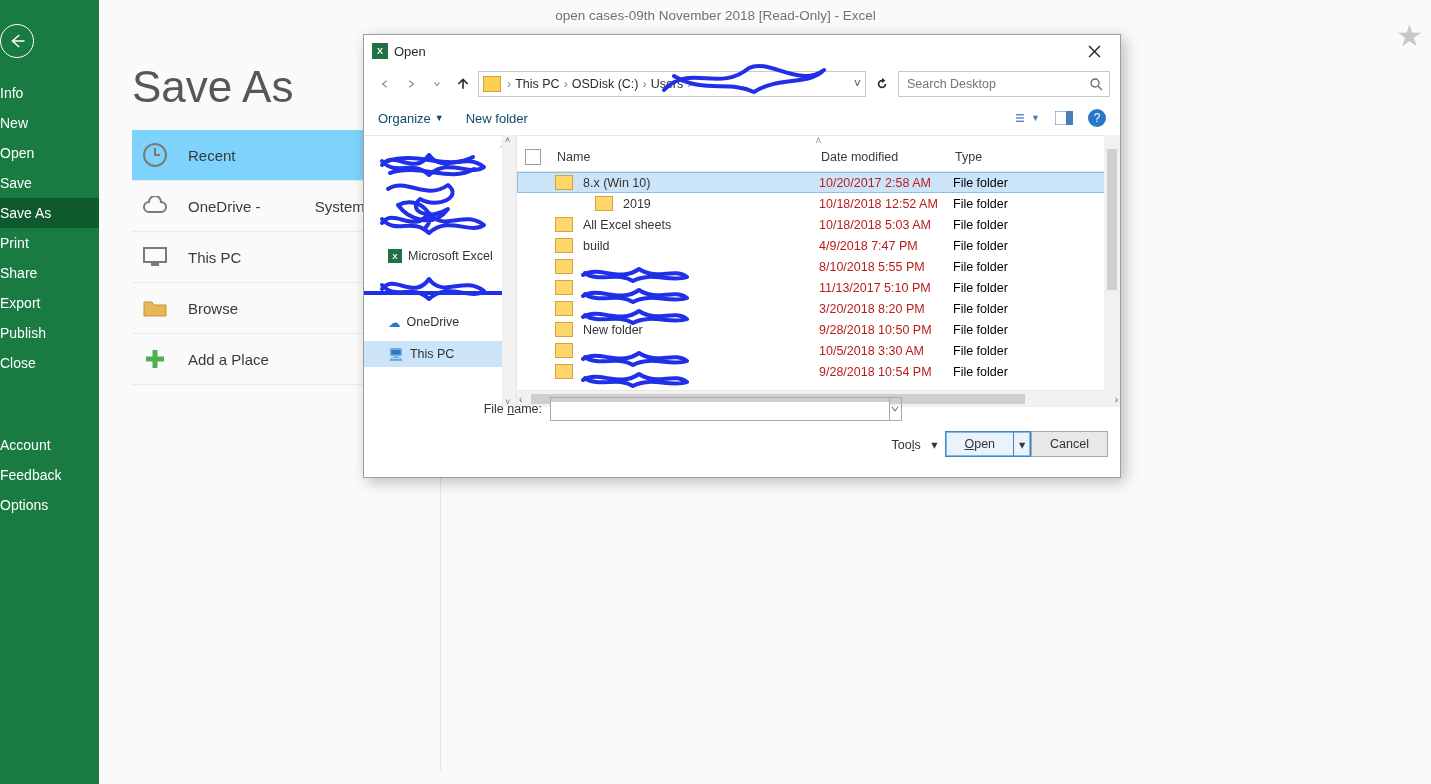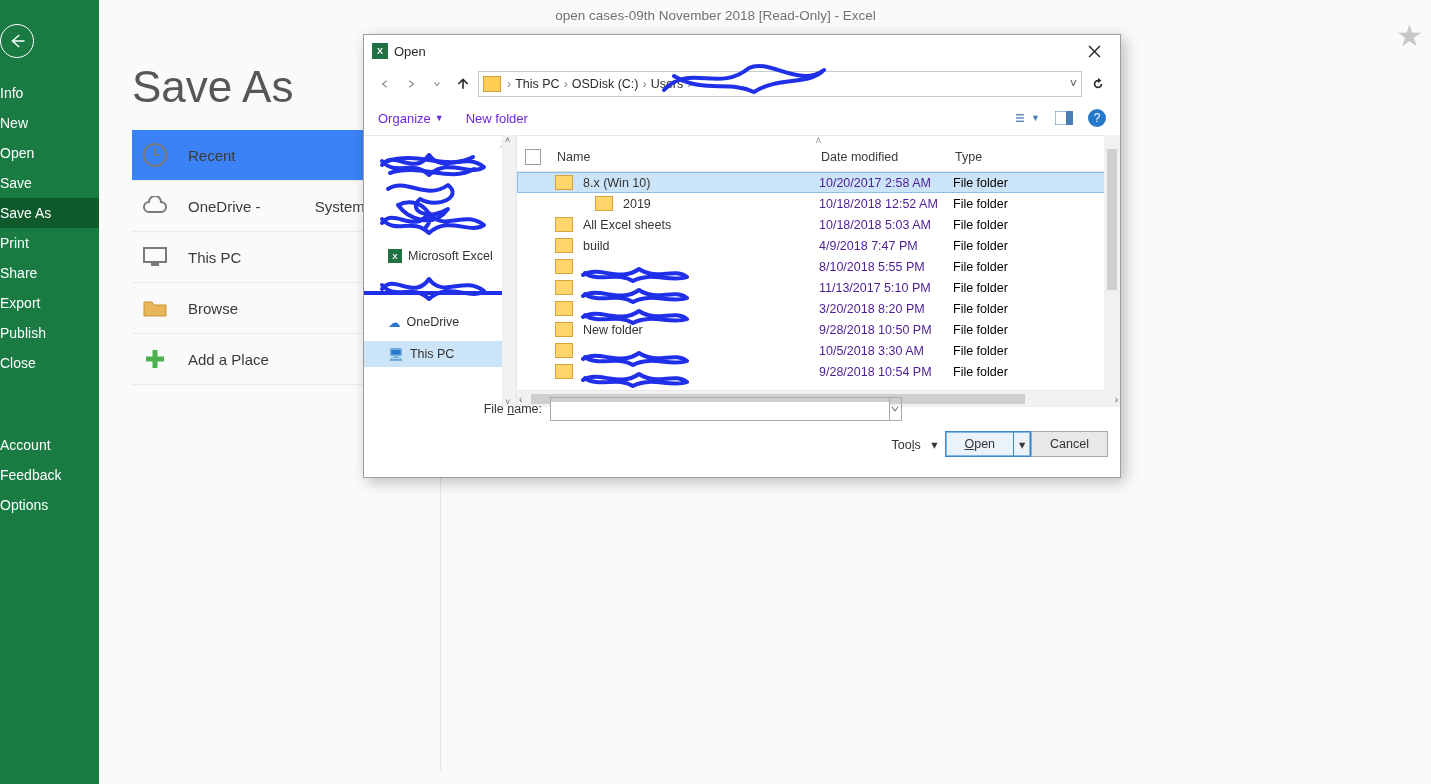--- a/index.html
+++ b/index.html
@@ -11,21 +11,21 @@
   .bs-item{padding:7px 0 7px 0;font-size:14px;cursor:pointer;}
   .bs-item.active{background:#0e5a2c;}
   
   .win-title{position:absolute;top:8px;left:0;width:100%;text-align:center;color:#717171;font-size:13.5px;}
   
   .star{position:absolute;top:18px;right:8px;color:#c8c8c8;font-size:30px;}
   
   .page-title{position:absolute;left:132px;top:62px;font-size:44px;color:#575757;font-weight:300;}
   .save-loc-list{position:absolute;left:132px;top:130px;width:305px;}
   .loc-item{display:flex;align-items:center;height:50px;border-bottom:1px solid #e9e9e9;padding-left:8px;cursor:pointer;gap:18px;}
-  .loc-item.active{background:#3b82f6;}
+  .loc-item.active{background:#7dd3fc;}
   .loc-item .ic{width:30px;height:30px;display:flex;align-items:center;justify-content:center;color:#7a7a7a;}
   .loc-item .lbl{font-size:15px;color:#3a3a3a;}
   .vline{position:absolute;left:440px;top:130px;width:1px;height:640px;background:#e3e3e3;}
   
   .dlg{position:absolute;left:363px;top:34px;width:756px;height:442px;background:#fff;border:1px solid #9e9e9e;box-shadow:4px 4px 14px rgba(0,0,0,0.25);}
   .dlg-titlebar{height:32px;display:flex;align-items:center;padding:0 8px;}
   .dlg-titlebar .xl-icon{width:16px;height:16px;background:#207245;color:#fff;font-size:9px;font-weight:bold;display:flex;align-items:center;justify-content:center;margin-right:6px;}
   .dlg-titlebar .ttl{font-size:13px;color:#2b2b2b;}
   .dlg-close{margin-left:auto;width:36px;height:26px;display:flex;align-items:center;justify-content:center;cursor:pointer;}
   .dlg-close svg{width:13px;height:13px;}
@@ -34,42 +34,42 @@
   .nav-btn{width:22px;height:22px;display:flex;align-items:center;justify-content:center;color:#8e8e8e;cursor:pointer;}
   .nav-btn.enabled{color:#2b2b2b;}
   .crumb-box{flex:1;height:24px;border:1px solid #c8c8c8;display:flex;align-items:center;padding:0 4px;gap:2px;font-size:12.5px;color:#2b2b2b;position:relative;}
   .crumb-sep{color:#888;margin:0 2px;}
   .crumb-icon{width:16px;height:14px;background:#ffcf55;border:1px solid #d6a33b;margin-right:2px;}
   .refresh-btn{width:24px;height:24px;display:flex;align-items:center;justify-content:center;border:0;background:none;cursor:pointer;}
   .searchbox{width:198px;height:24px;border:1px solid #c8c8c8;display:flex;align-items:center;padding:0 6px;font-size:12.5px;color:#6a6a6a;justify-content:space-between;}
   .searchbox input{border:0;outline:0;width:160px;font-size:12.5px;color:#333;}
   
   .toolrow{height:34px;display:flex;align-items:center;padding:0 14px;gap:22px;border-bottom:1px solid #e8e8e8;}
-  .toolrow .lk{color:#6d28d9;font-size:13px;cursor:pointer;display:flex;align-items:center;gap:4px;}
+  .toolrow .lk{color:#0c4a6e;font-size:13px;cursor:pointer;display:flex;align-items:center;gap:4px;}
   .toolrow .right{margin-left:auto;display:flex;align-items:center;gap:12px;}
   .view-btn{width:24px;height:20px;display:flex;align-items:center;justify-content:center;cursor:pointer;color:#4a7db5;}
   .help-btn{width:18px;height:18px;border-radius:50%;background:#2678c8;color:#fff;font-size:12px;display:flex;align-items:center;justify-content:center;cursor:pointer;}
   
   .dlg-body{position:absolute;top:100px;left:0;right:0;bottom:70px;display:flex;}
   .navpane{width:152px;border-right:1px solid #e6e6e6;position:relative;overflow:hidden;}
   .nav-item{height:26px;display:flex;align-items:center;padding-left:24px;gap:6px;font-size:12.5px;cursor:pointer;}
   .nav-item.sel{background:#cce4f7;}
   .filepane{flex:1;position:relative;display:flex;flex-direction:column;}
   .col-head{height:28px;border-bottom:1px solid #e6e6e6;display:flex;align-items:center;font-size:12.5px;color:#3a3a3a;padding-left:8px;position:relative;}
   .col-head .chk{width:14px;height:14px;border:1px solid #9e9e9e;margin-right:16px;}
   .col-name{width:264px;}
   .col-date{width:134px;}
   .col-type{flex:1;}
   .rows{flex:1;overflow:hidden;}
   .row{height:21px;display:flex;align-items:center;font-size:12.5px;padding-left:8px;cursor:pointer;}
   .row.sel{background:#cce4f7;border:1px solid #8ebde7;padding-left:7px;height:19px;}
   .row .sp{width:30px;}
   .row .fld{width:16px;height:13px;background:#ffd66b;border:1px solid #d6a33b;margin-right:10px;}
   .row .nm{width:236px;position:relative;}
-  .row .dt{width:134px;color:#4c1d95;}
+  .row .dt{width:134px;color:#b91c1c;}
   .row .tp{color:#000000;}
   .hscroll{height:16px;border-top:1px solid #e6e6e6;display:flex;align-items:center;background:#f1f1f1;position:relative;}
   .hscroll .thumb{position:absolute;left:14px;width:82%;height:10px;background:#cfcfcf;top:3px;}
   .vscroll{position:absolute;right:0;top:0;bottom:16px;width:16px;background:#f1f1f1;}
   .vscroll .thumb{position:absolute;top:14px;left:3px;width:10px;height:55%;background:#cfcfcf;}
   
   .dlg-bottom{position:absolute;left:0;right:0;bottom:0;height:70px;padding:8px 12px 10px 12px;}
   .fn-row{display:flex;align-items:center;gap:8px;margin-bottom:10px;}
   .fn-lbl{width:166px;text-align:right;font-size:12.5px;}
   .fn-lbl u{text-decoration:underline;}
@@ -213,20 +213,27 @@
       <svg class="scribble" style="left:180px;top:-14px;width:170px;height:40px;" viewBox="0 0 170 40">
           <path d="M5 32 C30 5,60 35,90 10 C110 0,140 30,165 12 C150 28,120 18,95 34 C70 22,45 36,15 18"></path>
         </svg>
       <span style="margin-left:auto;color:#555;">˅</span>
     </div>
     <button class="refresh-btn">
         <svg width="14" height="14" viewBox="0 0 14 14">
           <path d="M12 7 A5 5 0 1 1 7 2 L7 0 L11 3 L7 6 L7 4 A3 3 0 1 0 10 7" fill="#2b2b2b"></path>
         </svg>
       </button>
+    <div class="searchbox">
+      <input placeholder="Search Desktop" style="">
+      <svg width="13" height="13" viewBox="0 0 13 13">
+          <circle cx="5" cy="5" r="4" stroke="#6a6a6a" fill="none" stroke-width="1.3"></circle>
+          <path d="M8 8 L12 12" stroke="#6a6a6a" stroke-width="1.3"></path>
+        </svg>
+    </div>
   </div>
 
   <div class="toolrow">
     <div class="lk">
         <span>Organize</span> 
         <span style="font-size:9px;">▼</span>
       </div>
     <div class="lk">New folder</div>
     <div class="right">
       <div class="view-btn">

